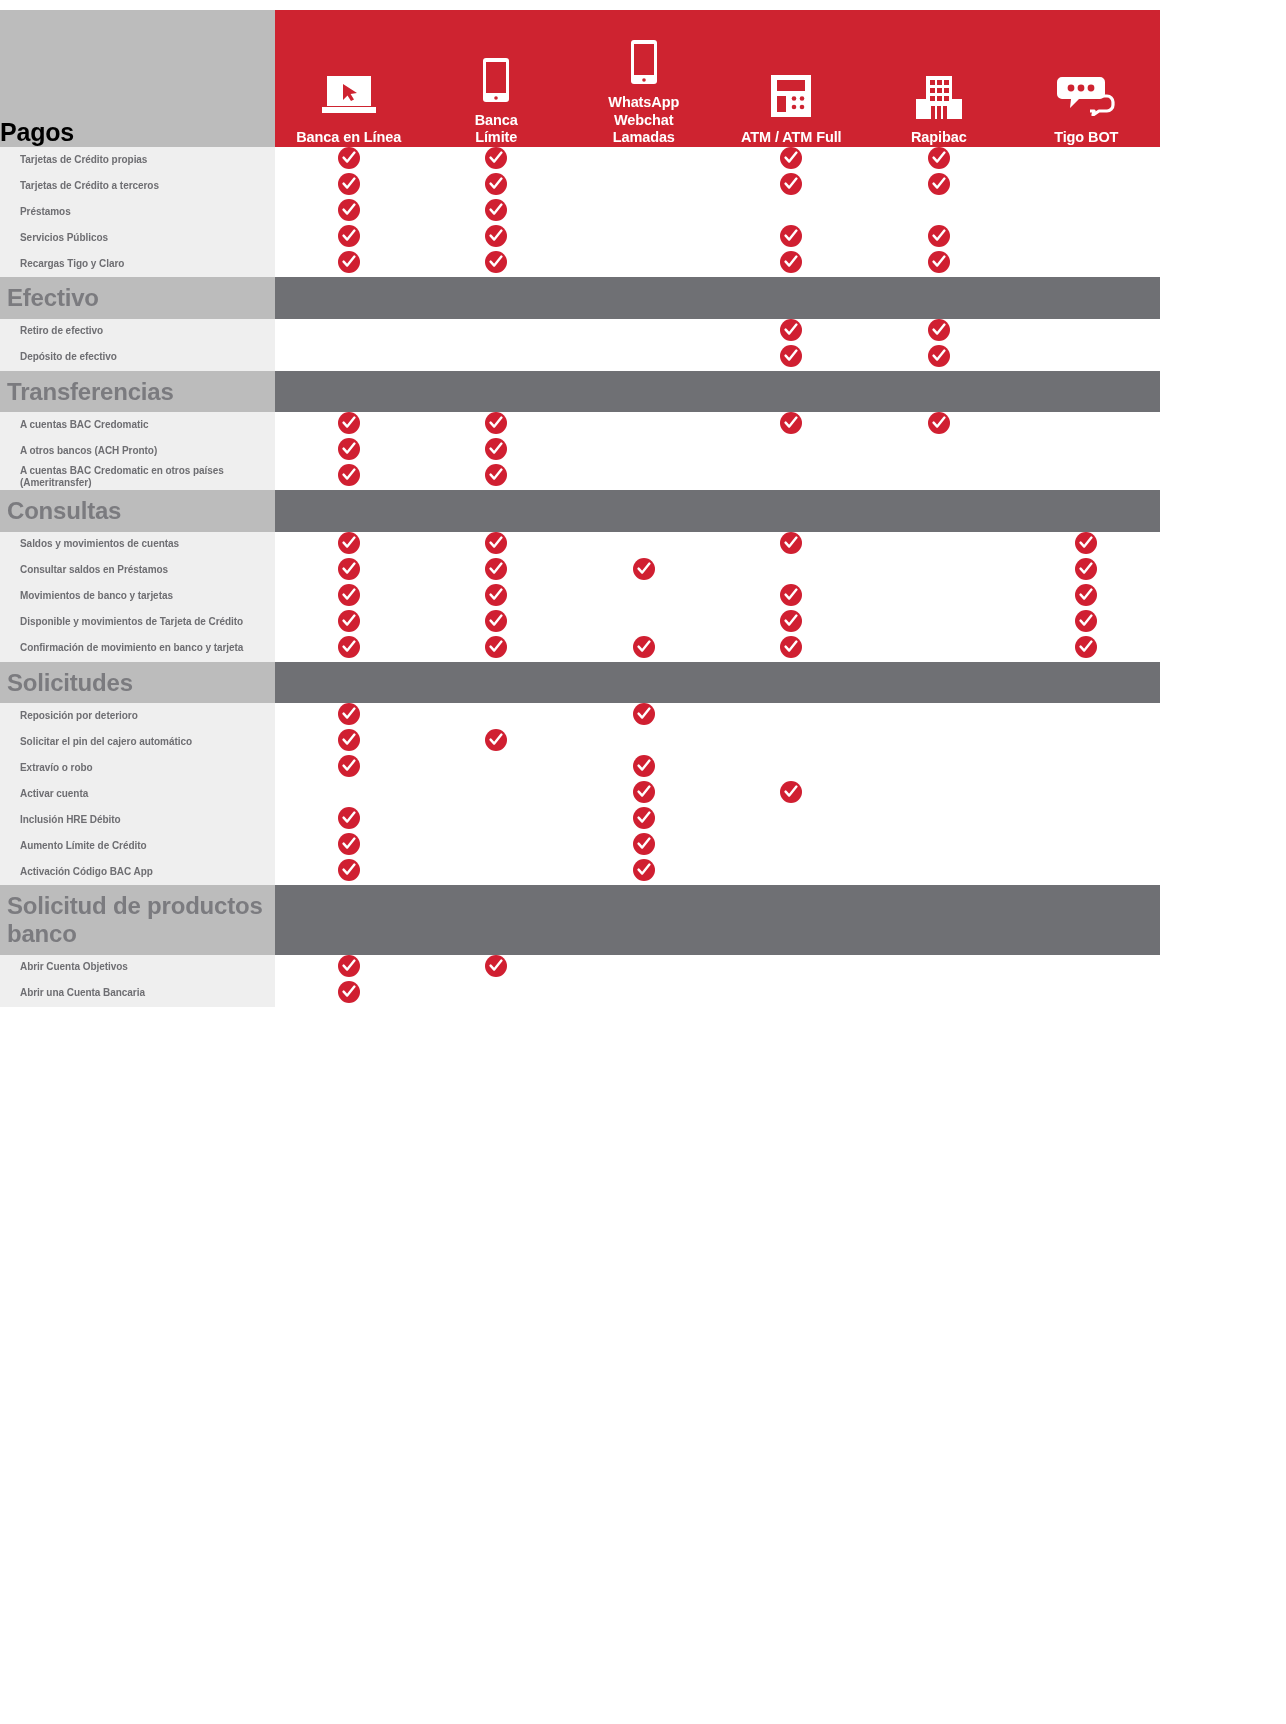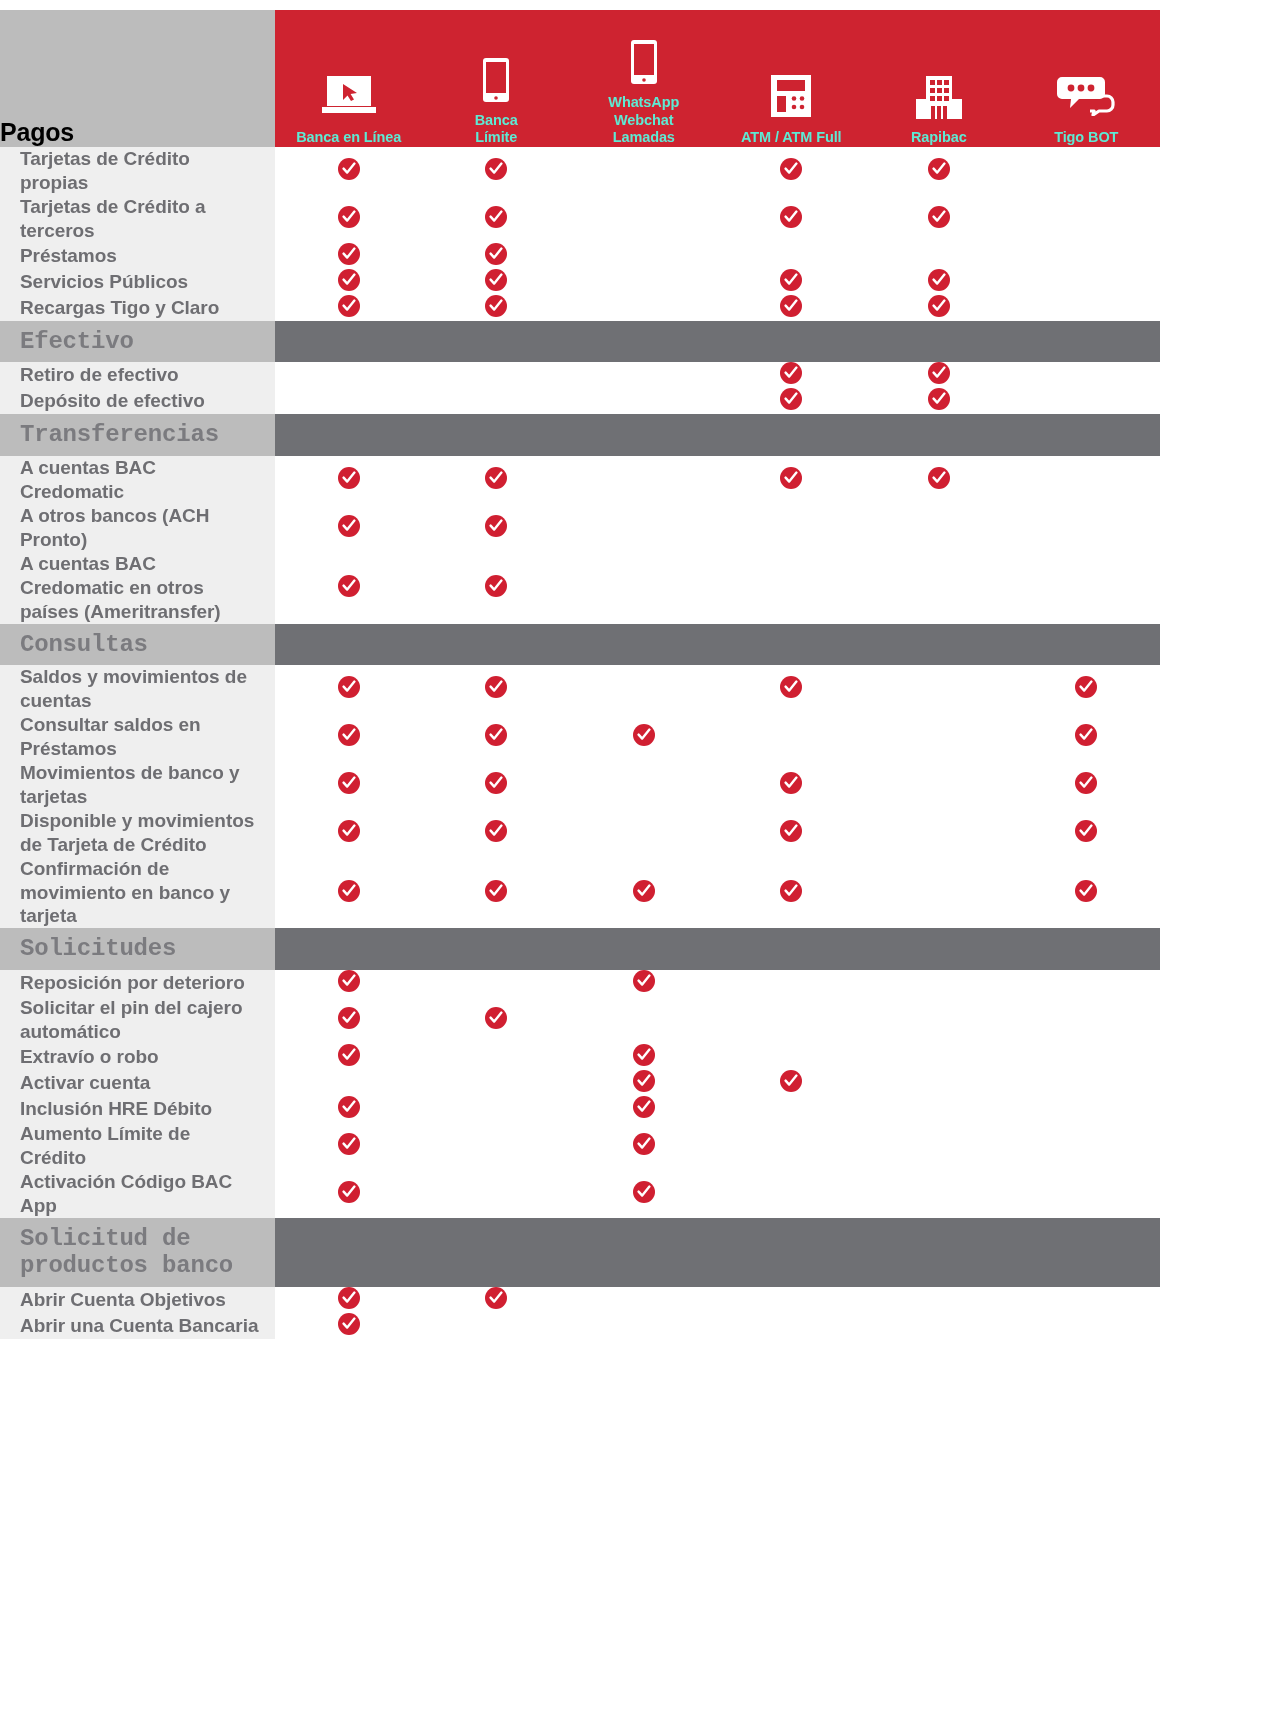--- a/index.html
+++ b/index.html
@@ -35,21 +35,21 @@
     font-size: 25px;
     font-weight: bold;
     text-align: left;
     padding: 14px 0 0 20px;
     height: 137px;
     vertical-align: top;
     letter-spacing: -0.2px;
   }
   th.hdr-chan {
     background: #ce2330;
-    color: #5eead4;
+    color: #ffffff;
     height: 137px;
     text-align: center;
     vertical-align: top;
     padding: 18px 4px 0 4px;
   }
   .chan-ico {
     height: 46px;
     display: flex;
     align-items: flex-start;
     justify-content: center;
@@ -62,36 +62,35 @@
     margin-top: 9px;
     letter-spacing: -0.1px;
   }
 
   
   tr.section-row td.sec-title {
     background: #bcbcbc;
     color: #7b7b7f;
     font-size: 24px;
     font-weight: bold;
-    padding: 7px 0 7px 20px;
+    padding: 7px 0 7px 7px;
     line-height: 1.15;
     letter-spacing: -0.2px;
     vertical-align: middle;
-    font-family: Liberation Mono, monospace;
   }
   tr.section-row td.sec-fill {
     background: #6f7074;
   }
   tr.section-row.tall td.sec-title { font-size: 24px; }
 
   
   tr.data-row td.row-label {
     background: #efefef;
     color: #6e6e72;
-    font-size: 19px;
+    font-size: 10px;
     font-weight: bold;
     padding: 0 14px 0 20px;
     line-height: 1.26;
     vertical-align: middle;
     letter-spacing: -0.05px;
   }
   tr.data-row td.cell {
     background: #ffffff;
     text-align: center;
     vertical-align: middle;

